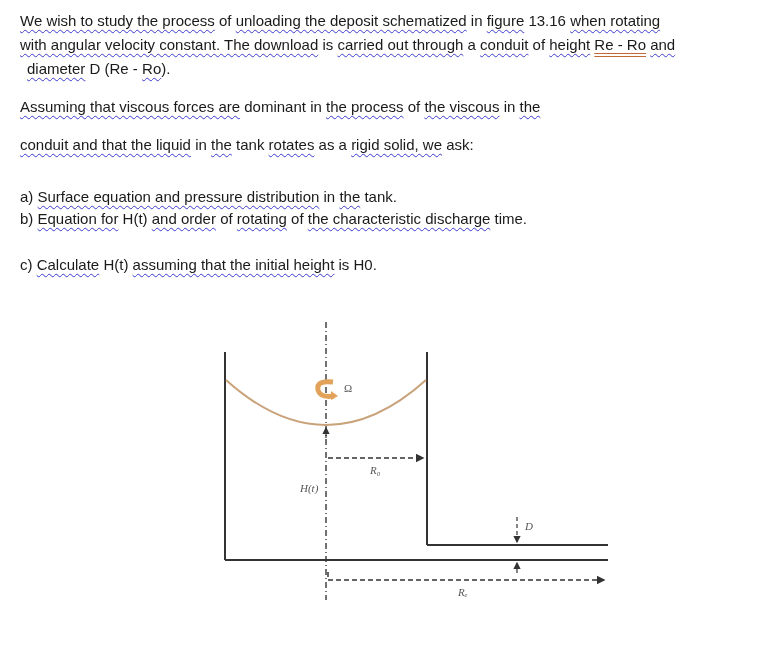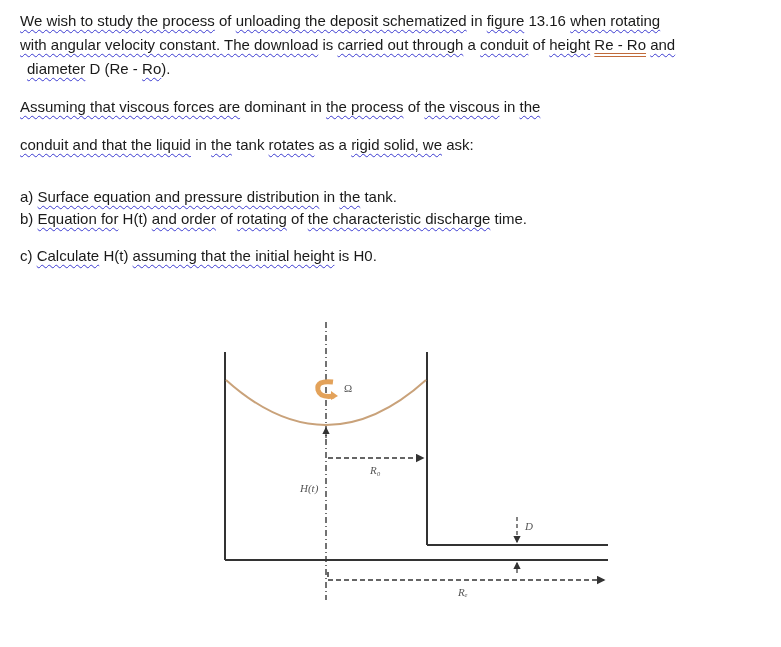--- a/index.html
+++ b/index.html
@@ -69,21 +69,21 @@
   <span>b)</span>
   <span class="sq">Equation for</span>
   <span>H(t)</span>
   <span class="sq">and order</span>
   <span>of</span>
   <span class="sq">rotating</span>
   <span>of</span>
   <span class="sq">the characteristic discharge</span>
   <span>time.</span>
 </div>
-<div class="para" style="top:245px;">
+<div class="para" style="top:254px;">
   <span>c)</span>
   <span class="sq">Calculate</span>
   <span>H(t)</span>
   <span class="sq">assuming that the initial height</span>
   <span>is H0.</span>
 </div>
 
 <svg style="position:absolute;left:0;top:0;" width="781" height="647">
   <defs>
     <marker id="arr" markerWidth="6" markerHeight="6" refX="5" refY="3" orient="auto">

